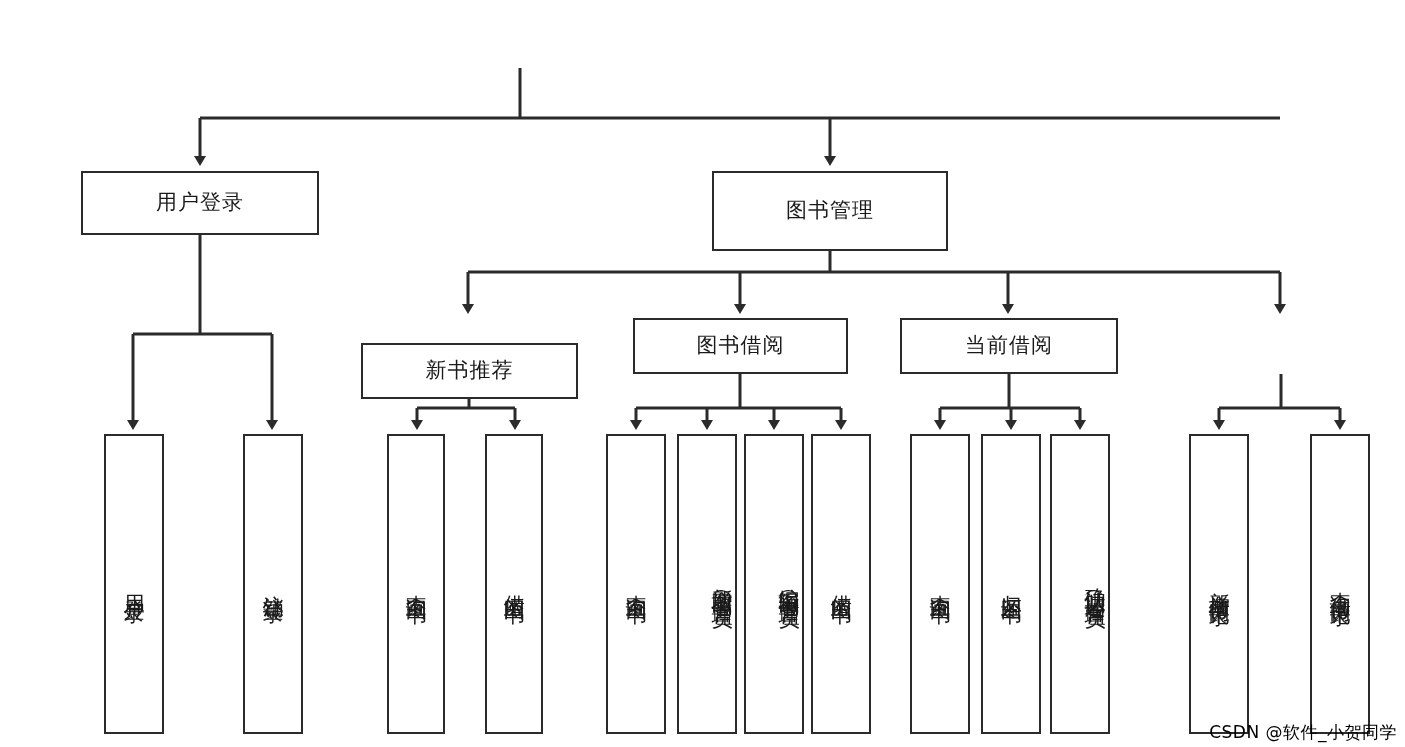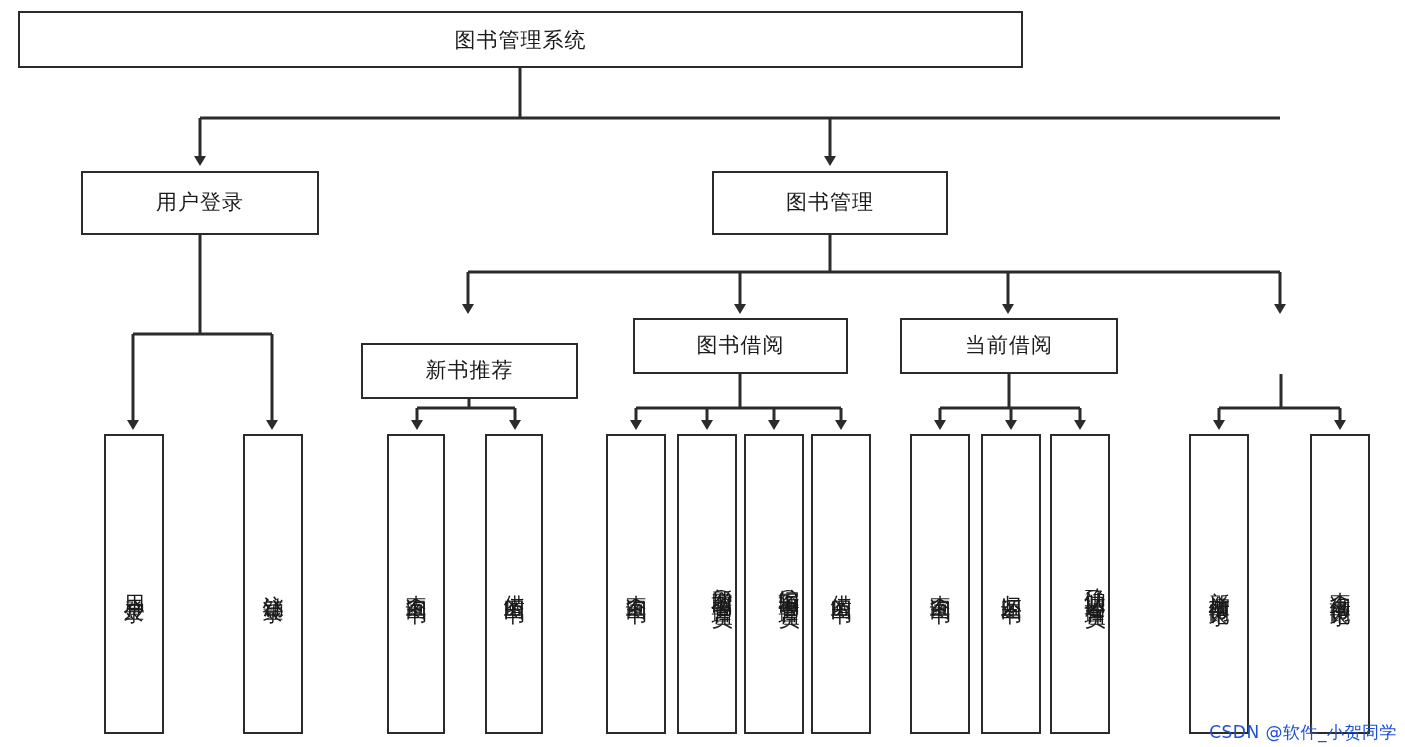--- a/index.html
+++ b/index.html
@@ -57,21 +57,21 @@
     justify-content: center;
   }
   .node-v.short {
     align-items: center;
   }
   .watermark {
     position: absolute;
     right: 8px;
     bottom: 3px;
     font-size: 17px;
-    color: #1d4ed8;
+    color: #000000;
     letter-spacing: 0.5px;
     white-space: nowrap;
   }
 </style>
 </head>
 <body>
 
 <div id="canvas">
 
   <svg id="edges" viewBox="0 0 1405 747" xmlns="http://www.w3.org/2000/svg">
@@ -118,24 +118,23 @@
       <path d="M1011,408 L1011,421" marker-end="url(#arrow)"></path>
       <path d="M1080,408 L1080,421" marker-end="url(#arrow)"></path>
 
       <path d="M1281,374 L1281,408"></path>
       <path d="M1219,408 L1340,408"></path>
       <path d="M1219,408 L1219,421" marker-end="url(#arrow)"></path>
       <path d="M1340,408 L1340,421" marker-end="url(#arrow)"></path>
     </g>
   </svg>
 
-  <div class="node node-root" style="left: 18px; top: 11px; width: 1005px; height: 57px;">图书管理系统</div>
 
   <div class="node node-h" style="left: 81px; top: 171px; width: 238px; height: 64px;">用户登录</div>
-  <div class="node node-h" style="left: 712px; top: 171px; width: 236px; height: 64px;">图书管理</div>
+  <div class="node node-h" style="left: 712px; top: 171px; width: 236px; height: 80px;">图书管理</div>
 
   <div class="node node-h" style="left: 361px; top: 318px; width: 217px; height: 56px; margin-top: 25px;">新书推荐</div>
   <div class="node node-h" style="left: 633px; top: 318px; width: 215px; height: 56px;">图书借阅</div>
   <div class="node node-h" style="left: 900px; top: 318px; width: 218px; height: 56px;">当前借阅</div>
 
   <div class="node node-v short" style="left: 104px; top: 434px; width: 60px; height: 300px;">用户登录</div>
   <div class="node node-v short" style="left: 243px; top: 434px; width: 60px; height: 300px;">注销登录</div>
   <div class="node node-v short" style="left: 387px; top: 434px; width: 58px; height: 300px;">查询图书</div>
   <div class="node node-v short" style="left: 485px; top: 434px; width: 58px; height: 300px;">借阅图书</div>
   <div class="node node-v short" style="left: 606px; top: 434px; width: 60px; height: 300px;">查询图书</div>

